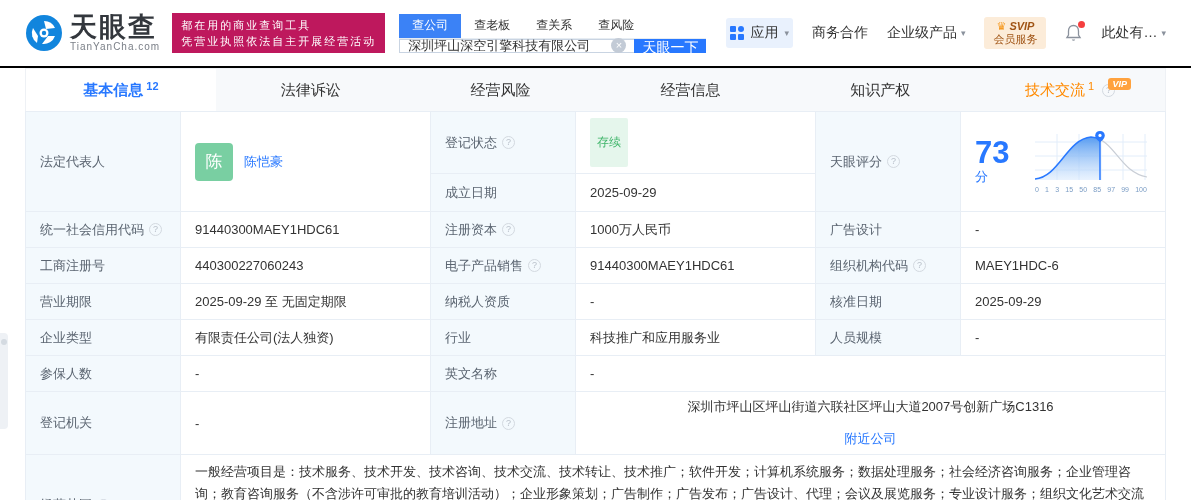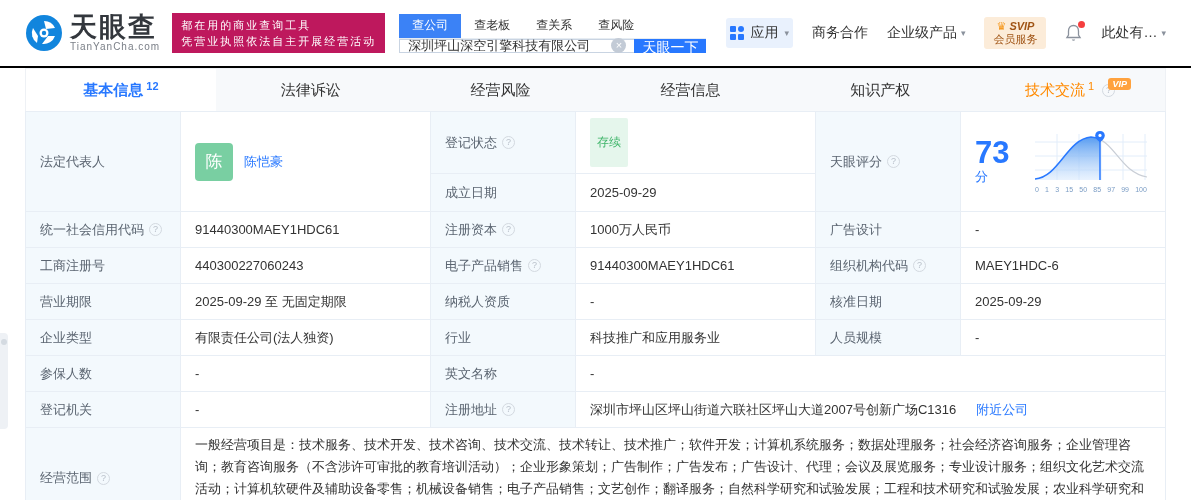--- a/index.html
+++ b/index.html
@@ -54,21 +54,21 @@
   .badge-green { display:inline-block; background:#e5f6ec; color:#3fb56a; border-radius:2px; padding:16px 7px; font-size:12px; }
   .rep { display:flex; align-items:center; gap:11px; }
   .avatar { width:38px; height:38px; border-radius:4px; background:#79cfa2; color:#fff; font-size:17px; display:flex; align-items:center; justify-content:center; }
   a.link { color:#2878ff; text-decoration:none; cursor:pointer; }
   .score-cell { display:flex; align-items:center; gap:10px; }
   .score-num { font-size:31px; font-weight:bold; color:#2878ff; line-height:31px; }
   .score-unit { font-size:13px; color:#2878ff; }
   .curve { display:flex; flex-direction:column; }
   .ticks { display:flex; justify-content:space-between; width:112px; margin-left:4px; font-size:7px; color:#7a9cc4; }
   .scope-text { line-height:22px; color:#333; }
-  .addr { display:flex; align-items:center; gap:20px; }
+  .addr { display:flex; align-items:center; gap:14px;flex-direction:column; }
   .lblflex { display:flex; align-items:center; }
 
   
   .edge-widget { position:absolute; left:0; top:333px; width:8px; height:96px; background:#eef1f5; border-radius:0 4px 4px 0; }
   .edge-widget i { position:absolute; top:6px; left:1px; width:6px; height:6px; border-radius:50%; background:#d4dae1; }
 </style>
 </head>
 <body>
 
 <div class="page">

